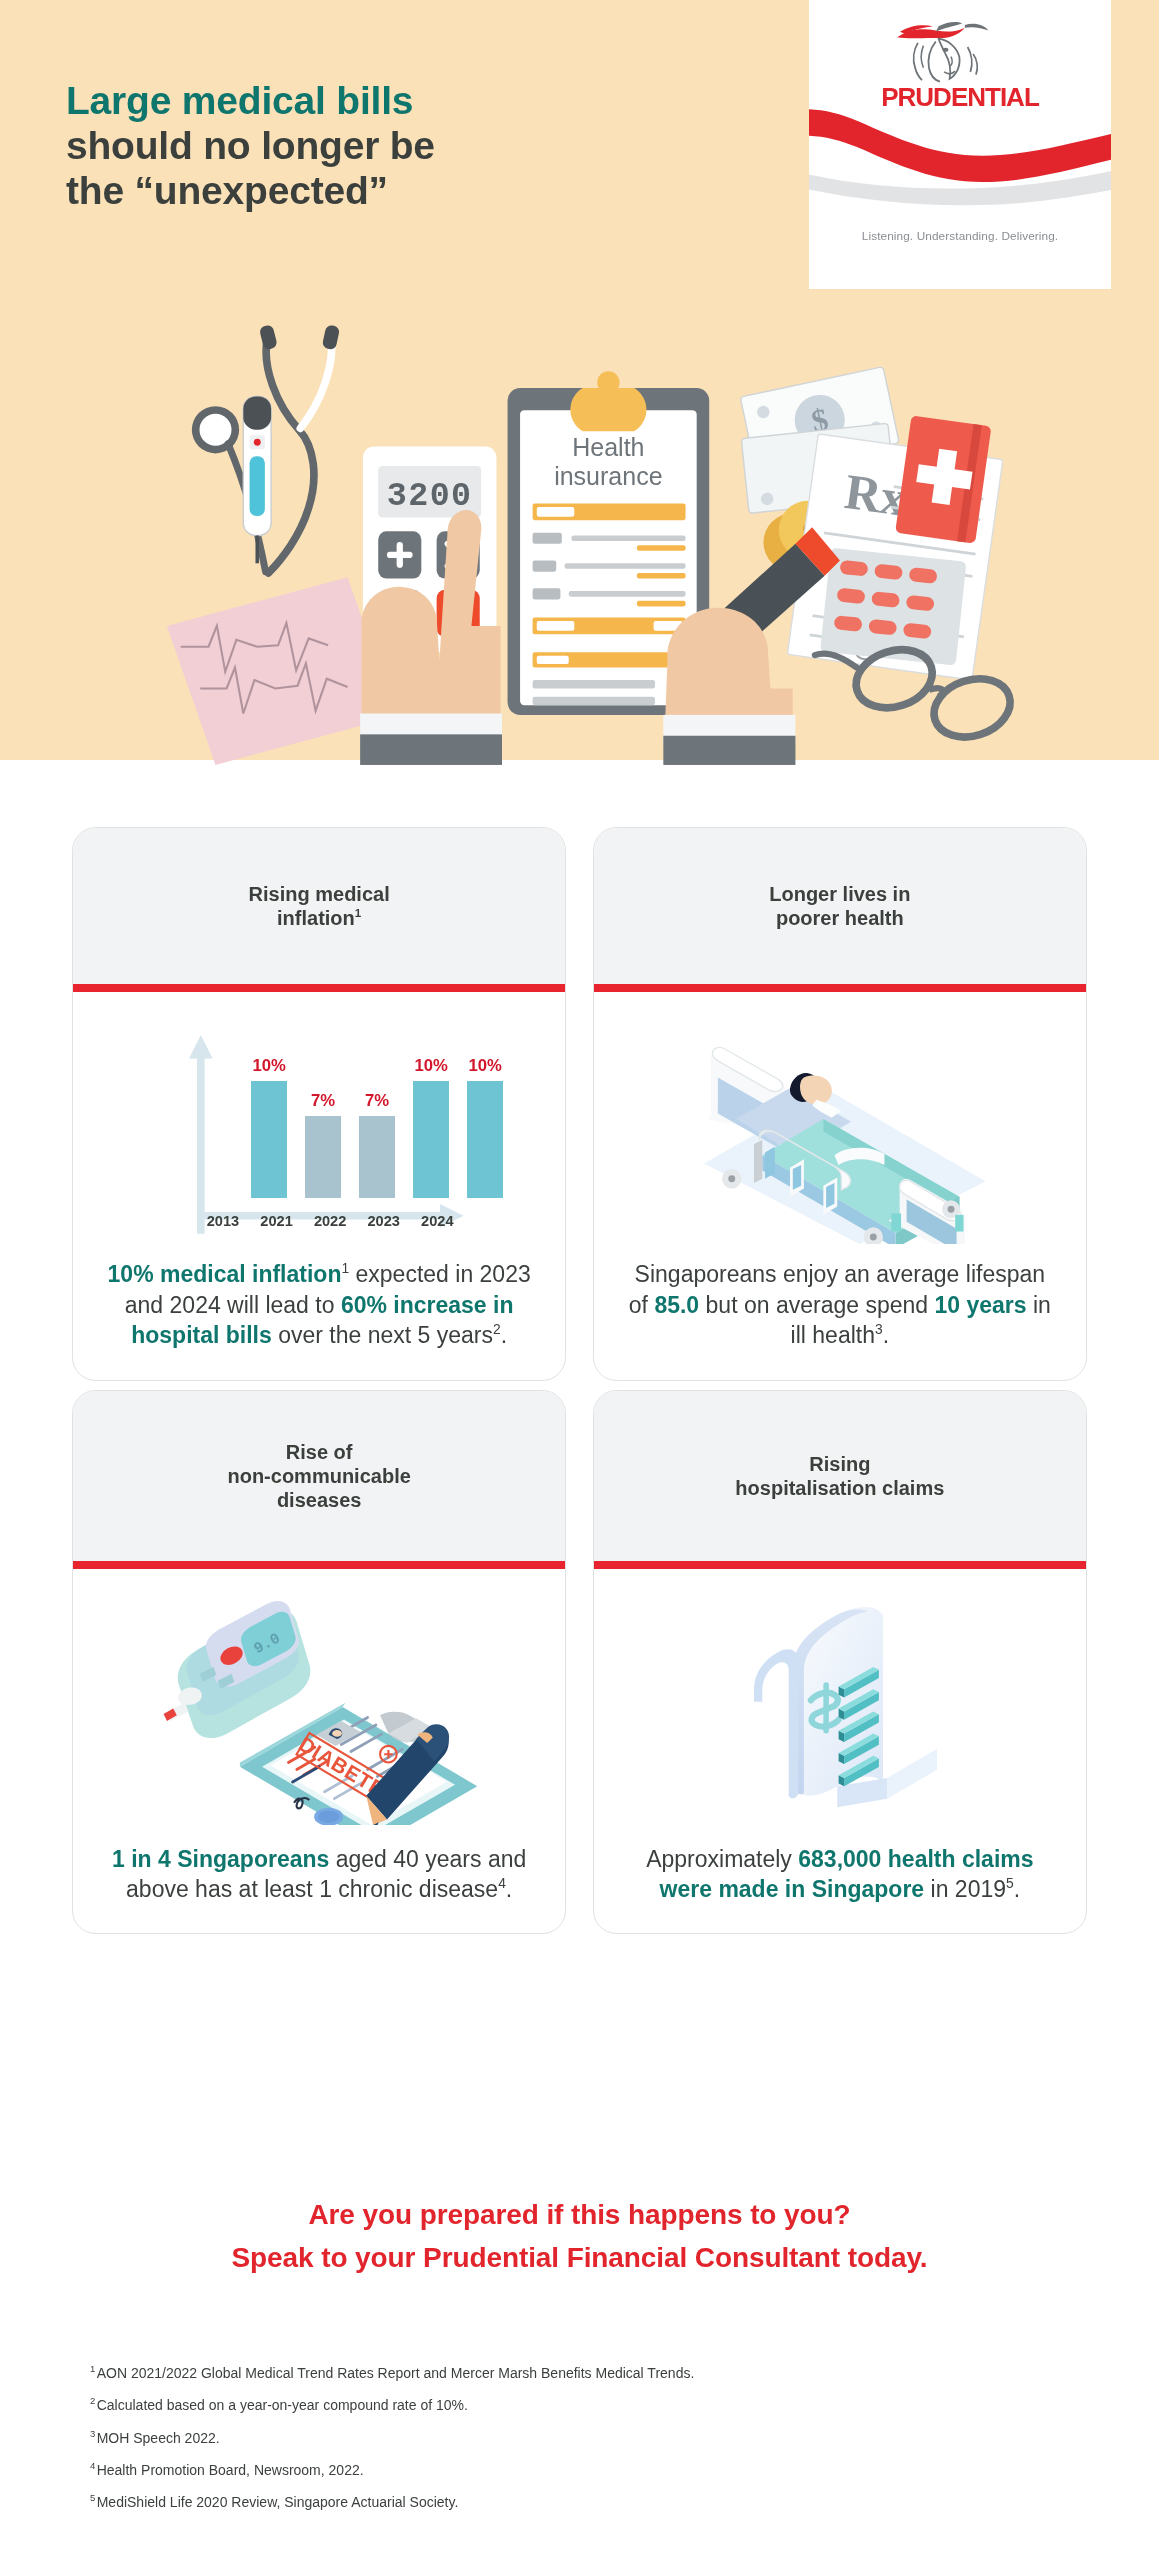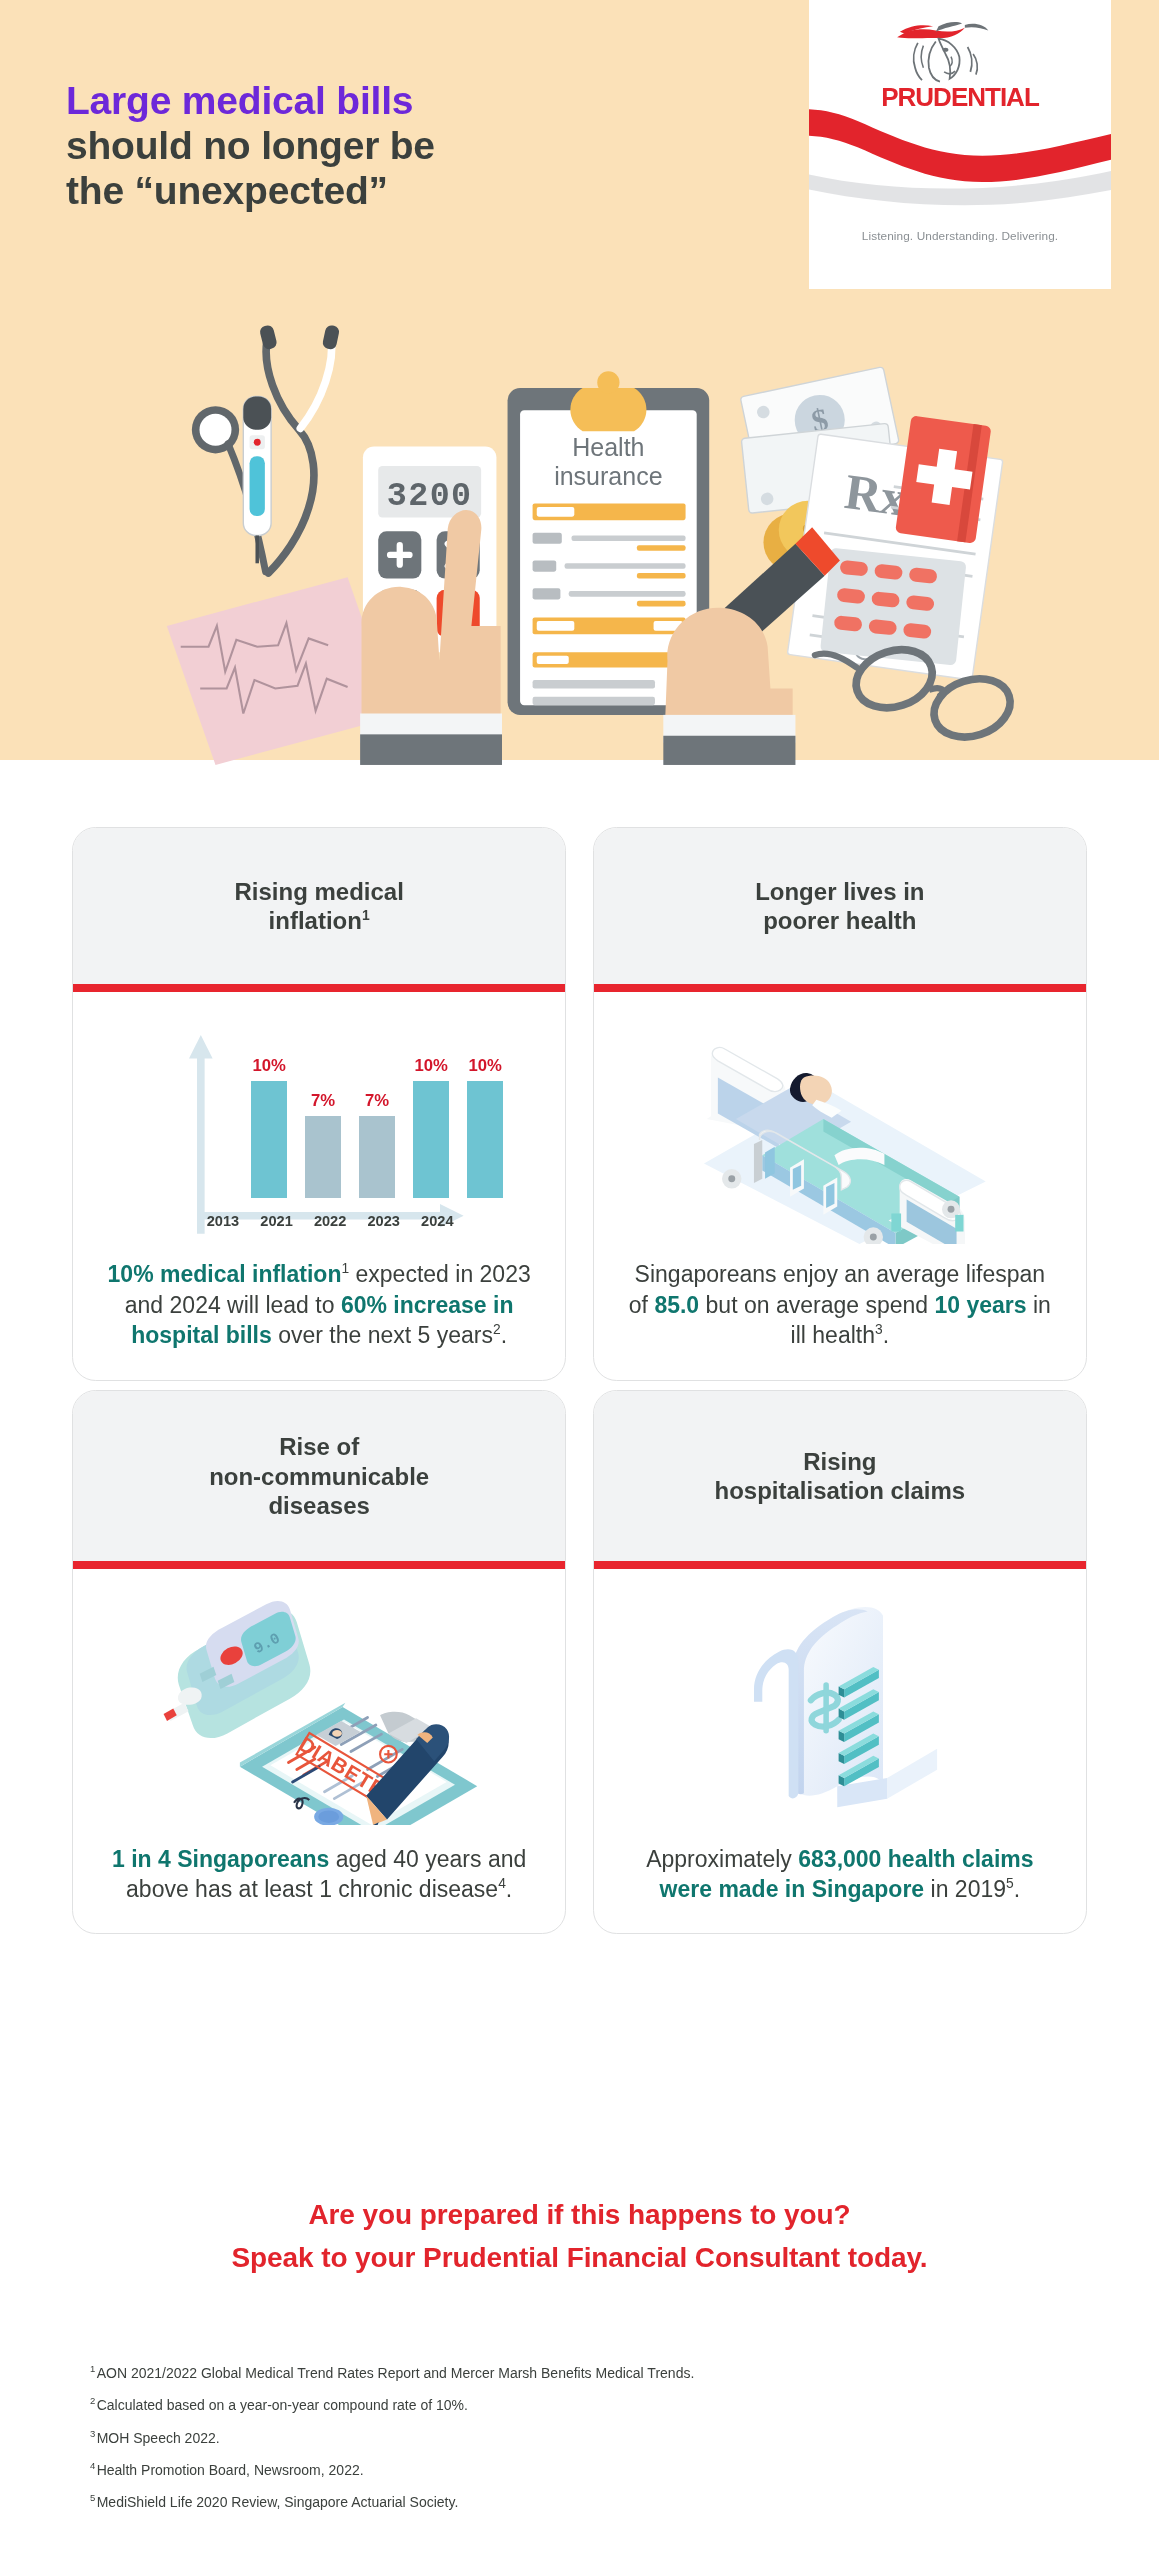--- a/index.html
+++ b/index.html
@@ -27,21 +27,21 @@
     width: 487px;
   }
   .hero-title .line {
     font-size: 39px;
     font-weight: 700;
     line-height: 1.16;
     letter-spacing: -0.2px;
     color: #3B403D;
     white-space: nowrap;
   }
-  .hero-title .line.red { color: #6d28d9; }
+  .hero-title .line.red { color: #0f766e; }
 
   
   .logo-plaque {
     position: absolute;
     left: 809px;
     top: 0px;
     width: 302px;
     height: 289px;
     background: #ffffff;
     overflow: hidden;
@@ -89,21 +89,21 @@
   .card-head {
     background: #F2F3F4;
     min-height: 156px;
     display: flex;
     align-items: center;
     justify-content: center;
     padding: 12.5px 28px;
   }
   .card-title {
     text-align: center;
-    font-size: 24px;
+    font-size: 20px;
     font-weight: 700;
     line-height: 1.22;
     color: #3B403D;
   }
   .card-title sup { font-size: 0.58em; vertical-align: super; font-weight: 700; }
   .card-rule { height: 7.6px; background: #E8252E; width: 100%; }
   .card-body {
     flex: 1;
     padding: 23.6px 31px 29px 31px;
     display: flex;

